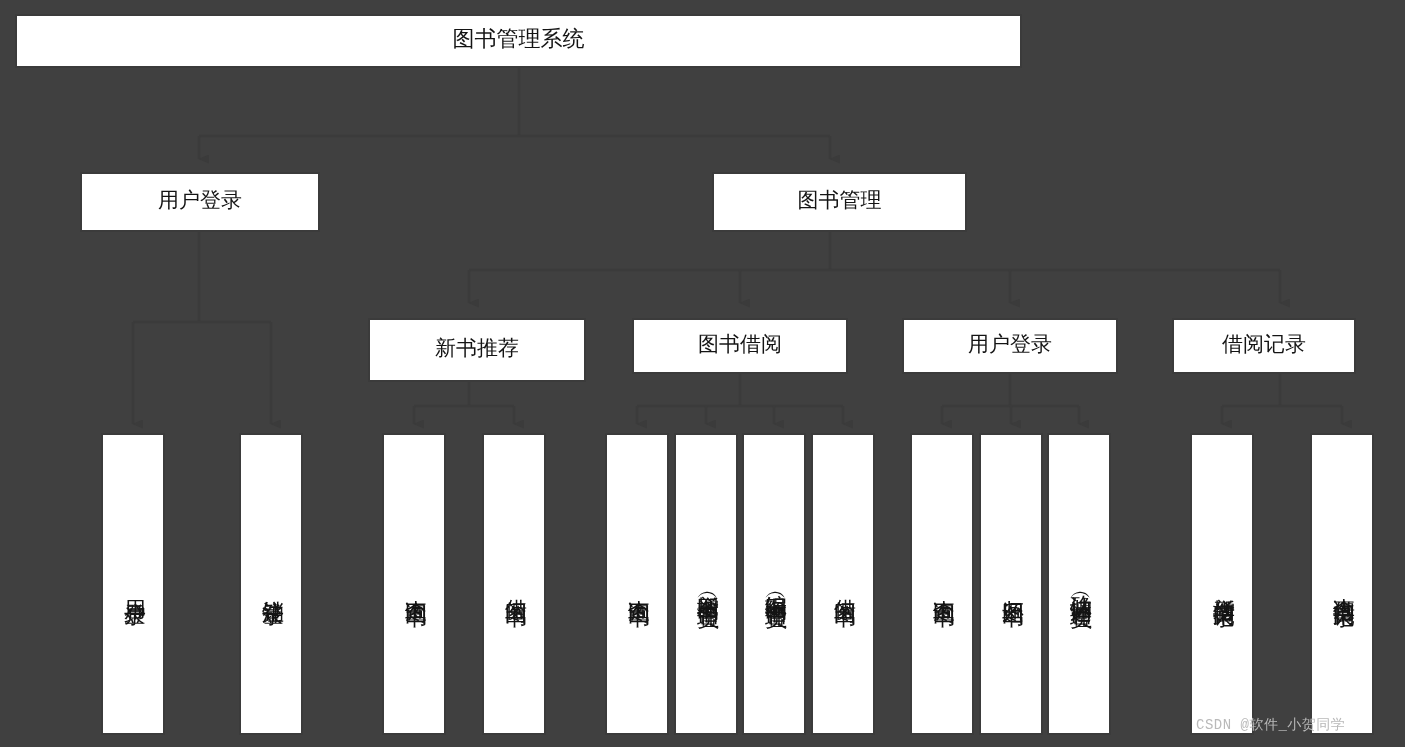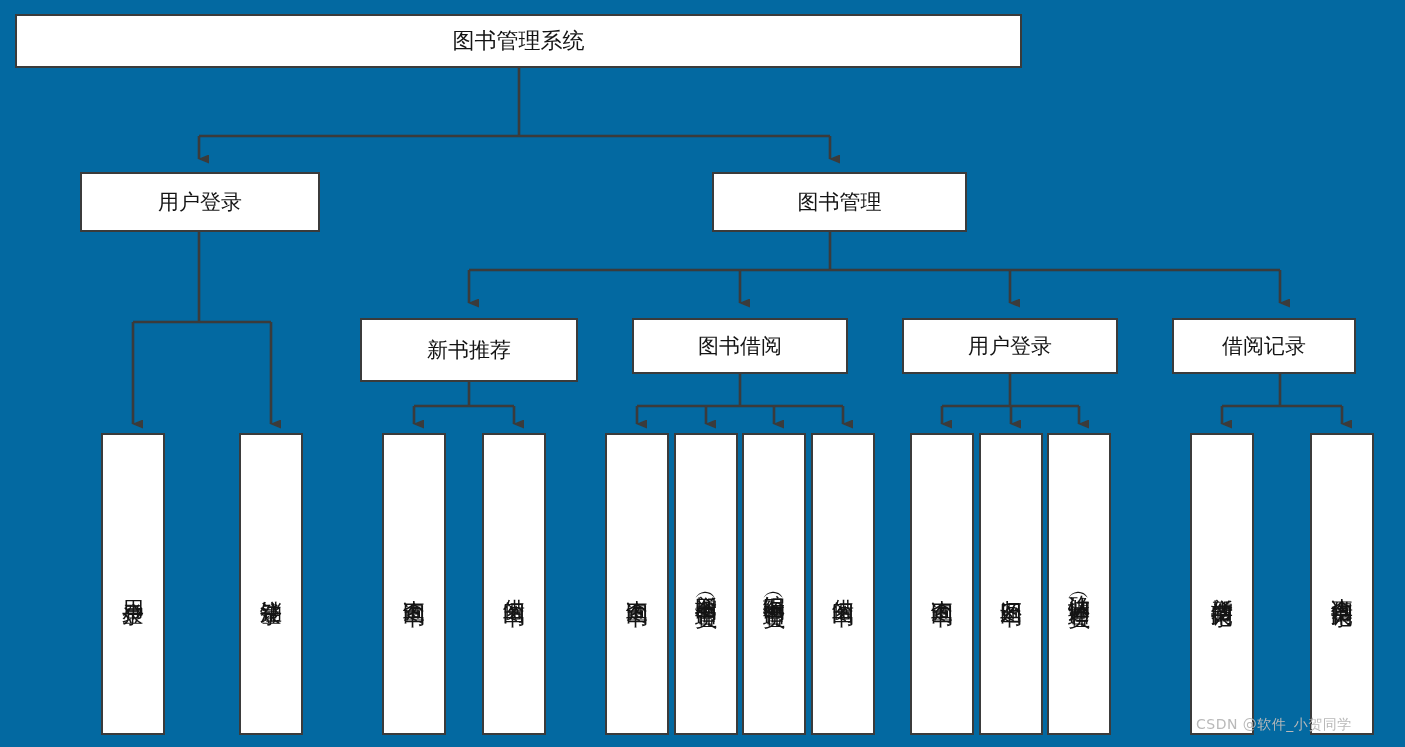--- a/index.html
+++ b/index.html
@@ -8,22 +8,23 @@
     padding: 0;
     background: #ffffff;
   }
   body {
     font-family: "DejaVu Sans", "Liberation Sans", sans-serif;
   }
   #diagram-root {
     position: relative;
     width: 1405px;
     height: 747px;
-    background: #0369a1;
+    background: #404040;
     overflow: hidden;
+    font-family: Liberation Mono, monospace;
   }
   #diagram-svg {
     position: absolute;
     left: 0;
     top: 0;
     width: 1405px;
     height: 747px;
   }
   .node {
     position: absolute;
@@ -132,21 +133,21 @@
     <span class="node-label">图书管理系统</span>
   </div>
 
   <div class="node node-l2" style="left:80px; top:172px; width:240px; height:60px;">
     <span class="node-label">用户登录</span>
   </div>
   <div class="node node-l2" style="left:712px; top:172px; width:255px; height:60px;">
     <span class="node-label">图书管理</span>
   </div>
 
-  <div class="node node-l3" style="left:360px; top:318px; width:218px; height:64px;">
+  <div class="node node-l3" style="left:368px; top:318px; width:218px; height:64px;">
     <span class="node-label">新书推荐</span>
   </div>
   <div class="node node-l3" style="left:632px; top:318px; width:216px; height:56px;">
     <span class="node-label">图书借阅</span>
   </div>
   <div class="node node-l3" style="left:902px; top:318px; width:216px; height:56px;">
     <span class="node-label">用户登录</span>
   </div>
   <div class="node node-l3" style="left:1172px; top:318px; width:184px; height:56px;">
     <span class="node-label">借阅记录</span>

